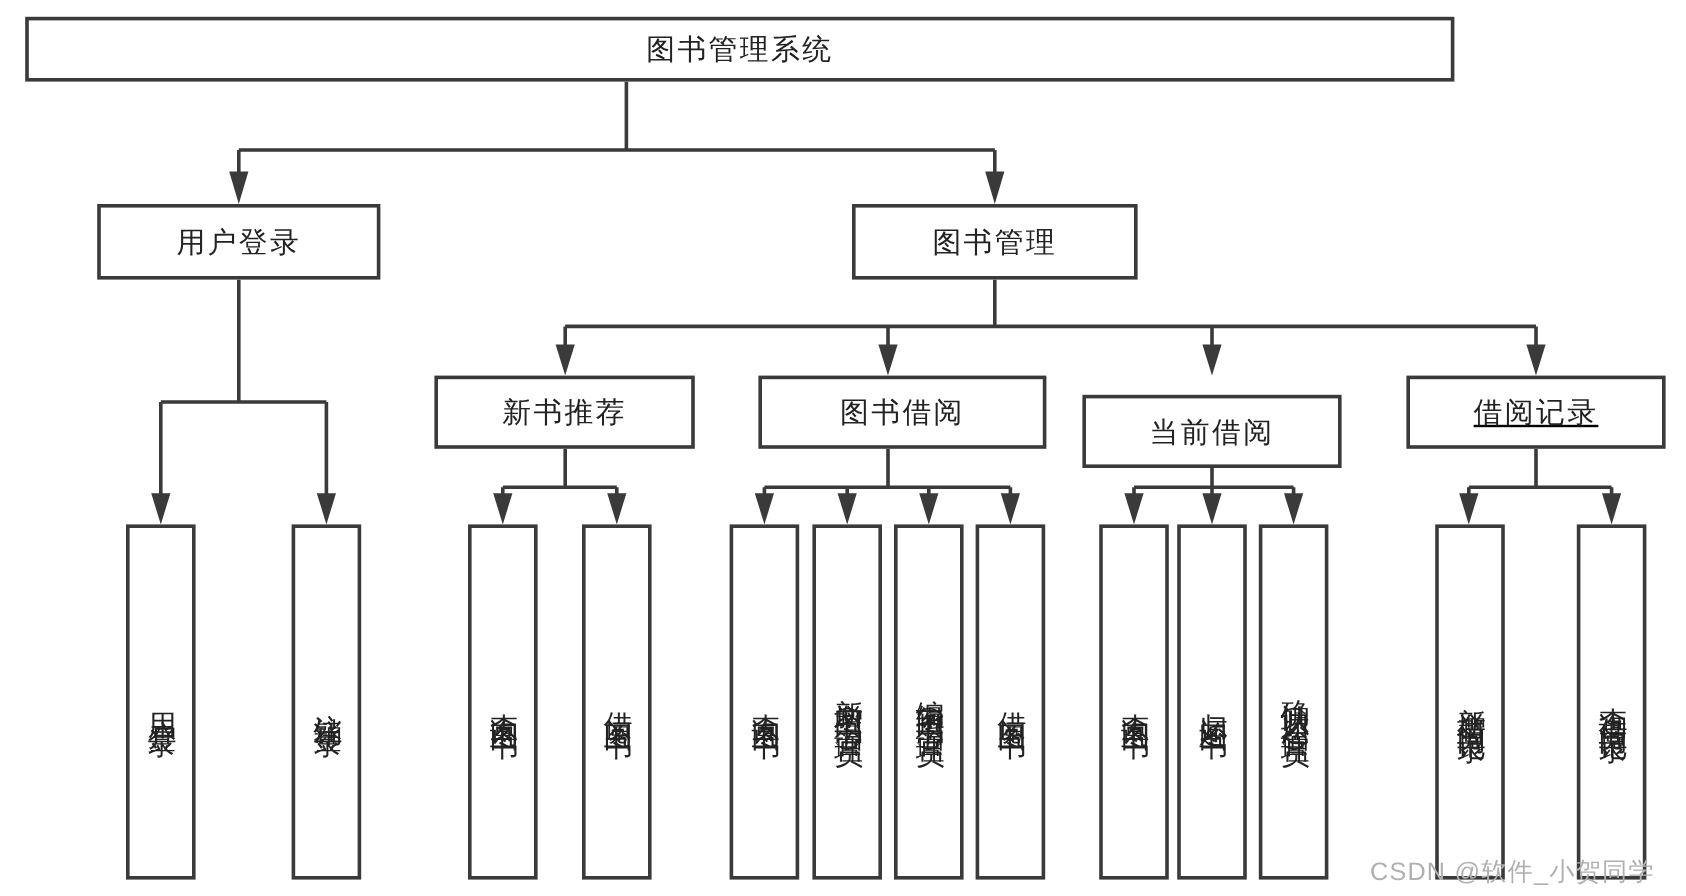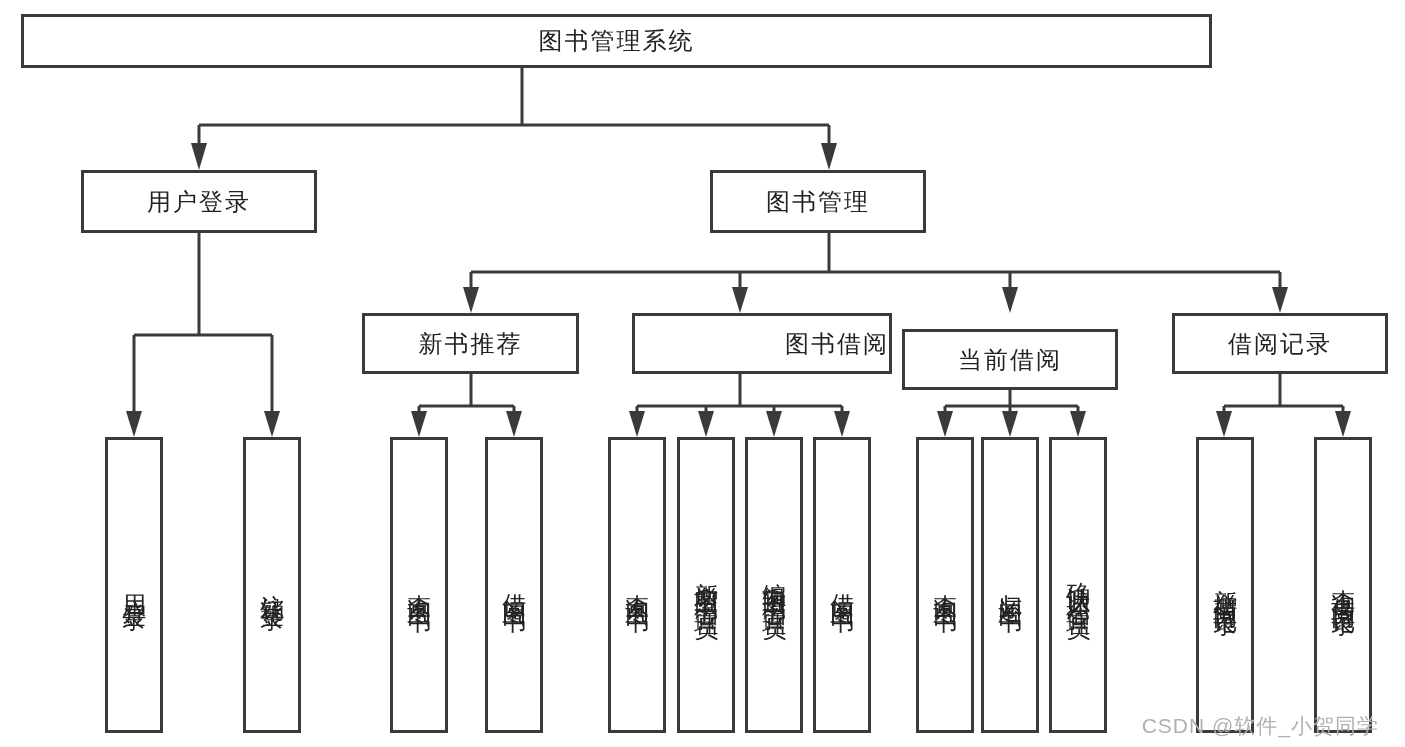--- a/index.html
+++ b/index.html
@@ -102,34 +102,34 @@
     <polygon points="1335,411 1351,411 1343,437"></polygon>
   </svg>
 
   <div class="hbox" style="left:21px;top:14px;width:1191px;height:54px;">
     <span>图书管理系统</span>
   </div>
 
   <div class="hbox" style="left:81px;top:170px;width:236px;height:63px;">
     <span>用户登录</span>
   </div>
-  <div class="hbox" style="left:710px;top:170px;width:216px;height:63px;">
+  <div class="hbox" style="left:710px;top:170px;width:238px;height:63px;">
     <span>图书管理</span>
   </div>
 
   <div class="hbox" style="left:362px;top:313px;width:217px;height:61px;text-align:right;">
     <span>新书推荐</span>
   </div>
-  <div class="hbox" style="left:632px;top:313px;width:260px;height:61px;justify-content:flex-end;">
+  <div class="hbox" style="left:632px;top:313px;width:240px;height:61px;">
     <span>图书借阅</span>
   </div>
   <div class="hbox" style="left:902px;top:313px;width:216px;height:61px;margin-top:16px;">
     <span>当前借阅</span>
   </div>
-  <div class="hbox" style="left:1172px;top:313px;width:216px;height:61px;">
+  <div class="hbox" style="left:1172px;top:313px;width:216px;height:61px;text-decoration:underline;">
     <span>借阅记录</span>
   </div>
 
   <div class="leaf" style="left:105px;top:437px;width:58px;height:296px;">
     <span class="vtext">用户登录</span>
   </div>
   <div class="leaf" style="left:243px;top:437px;width:58px;height:296px;">
     <span class="vtext">注销登录</span>
   </div>
 

